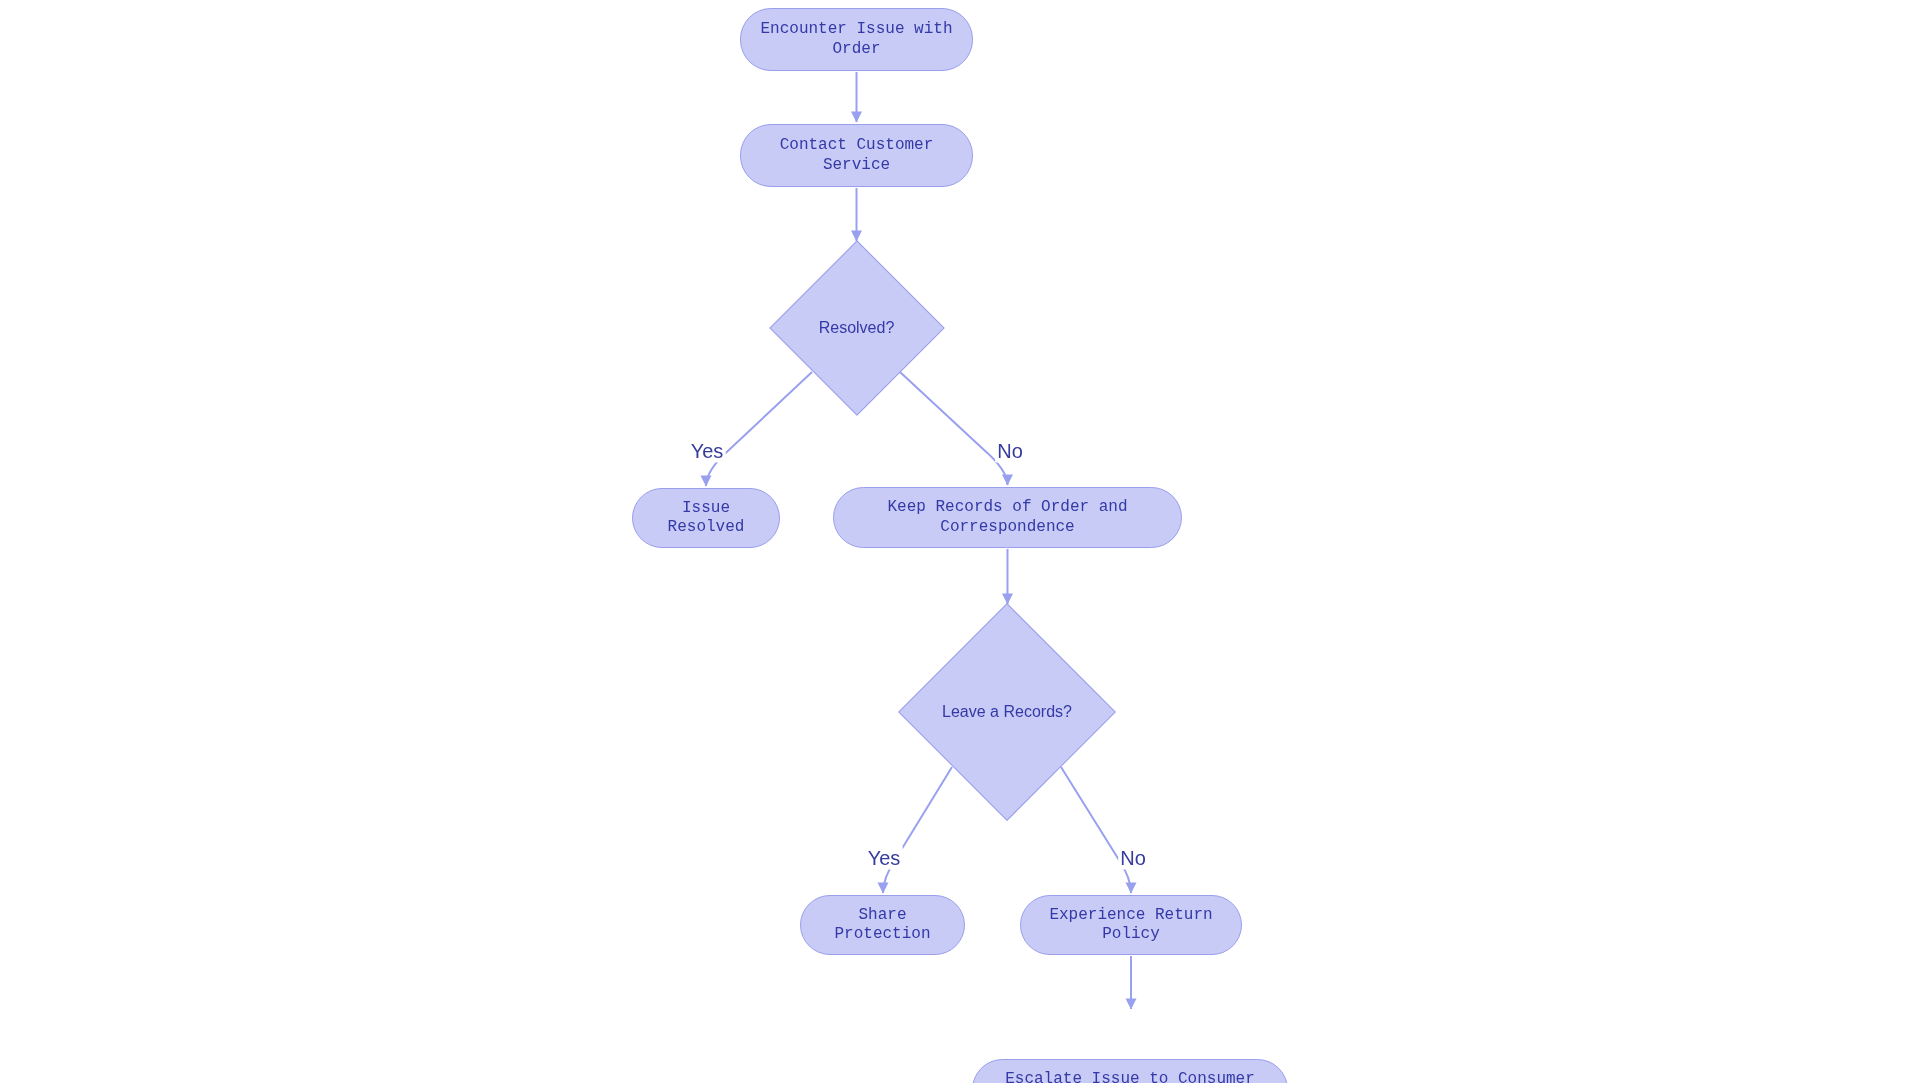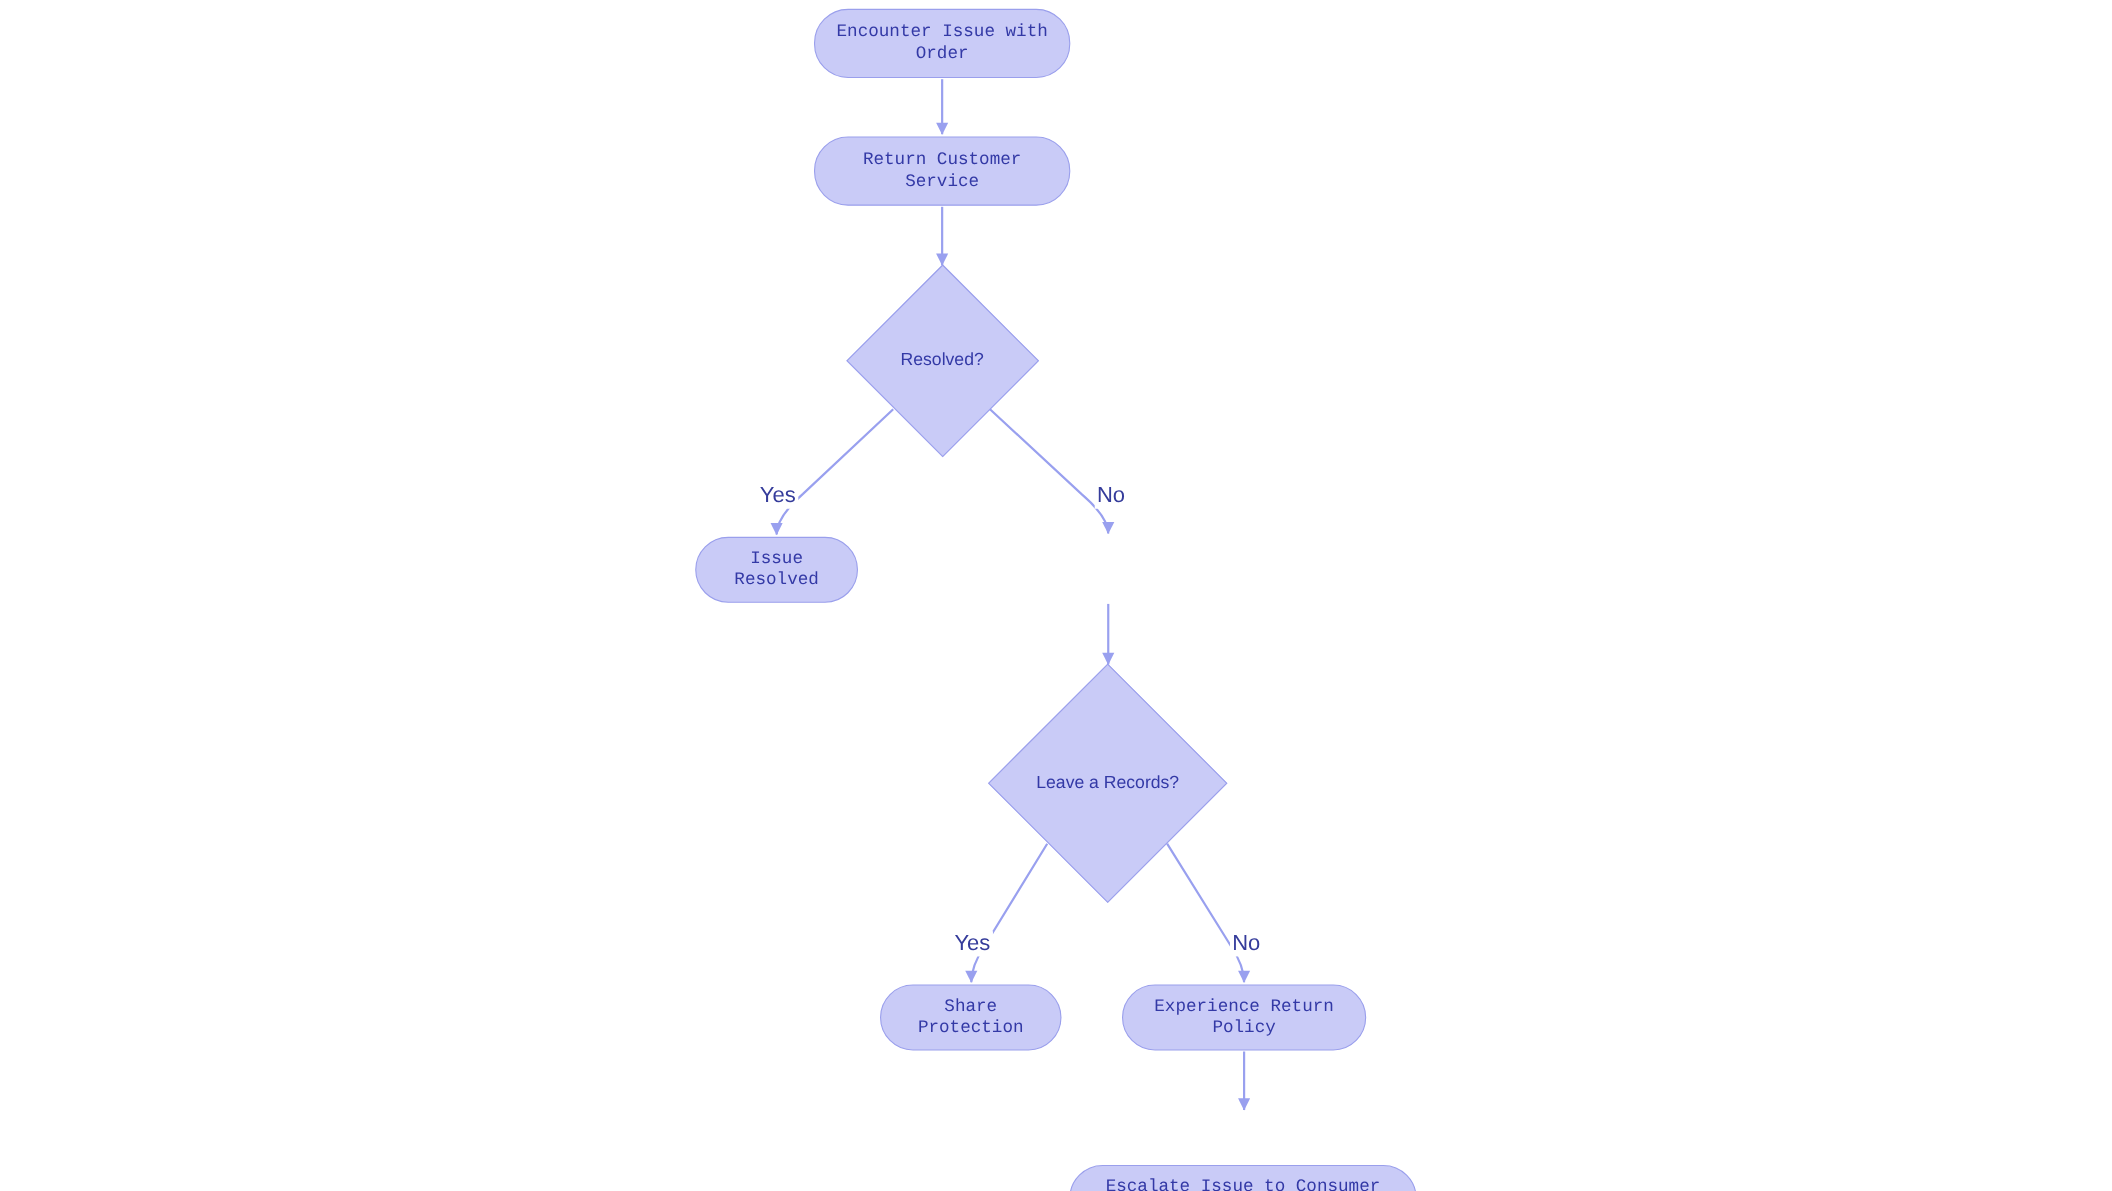--- a/index.html
+++ b/index.html
@@ -114,32 +114,35 @@
     <path class="edge" d="M 952 767 L 895 860 Q 883 878 883 893" marker-end="url(#arrow)"></path>
     <path class="edge" d="M 1061 767 L 1119 860 Q 1131 878 1131 893" marker-end="url(#arrow)"></path>
     <path class="edge" d="M 1131 956 L 1131 1009" marker-end="url(#arrow)"></path>
   </svg>
 
   <div class="node process" id="n-encounter">
     <span class="node-label">Encounter Issue with Order</span>
   </div>
 
   <div class="node process" id="n-contact">
-    <span class="node-label">Return Customer Service</span>
+    <span class="node-label">Contact Customer Service</span>
   </div>
 
   <div class="node decision" id="n-resolved">
     <div class="diamond-shape"></div>
     <span class="node-label">Resolved?</span>
   </div>
 
   <div class="node process" id="n-issue-resolved">
     <span class="node-label">Issue Resolved</span>
   </div>
 
+  <div class="node process" id="n-keep-records">
+    <span class="node-label">Keep Records of Order and Correspondence</span>
+  </div>
 
   <div class="node decision" id="n-leave-review">
     <div class="diamond-shape"></div>
     <span class="node-label">Leave a Records?</span>
   </div>
 
   <div class="node process" id="n-share-experience">
     <span class="node-label">Share Protection</span>
   </div>
 

